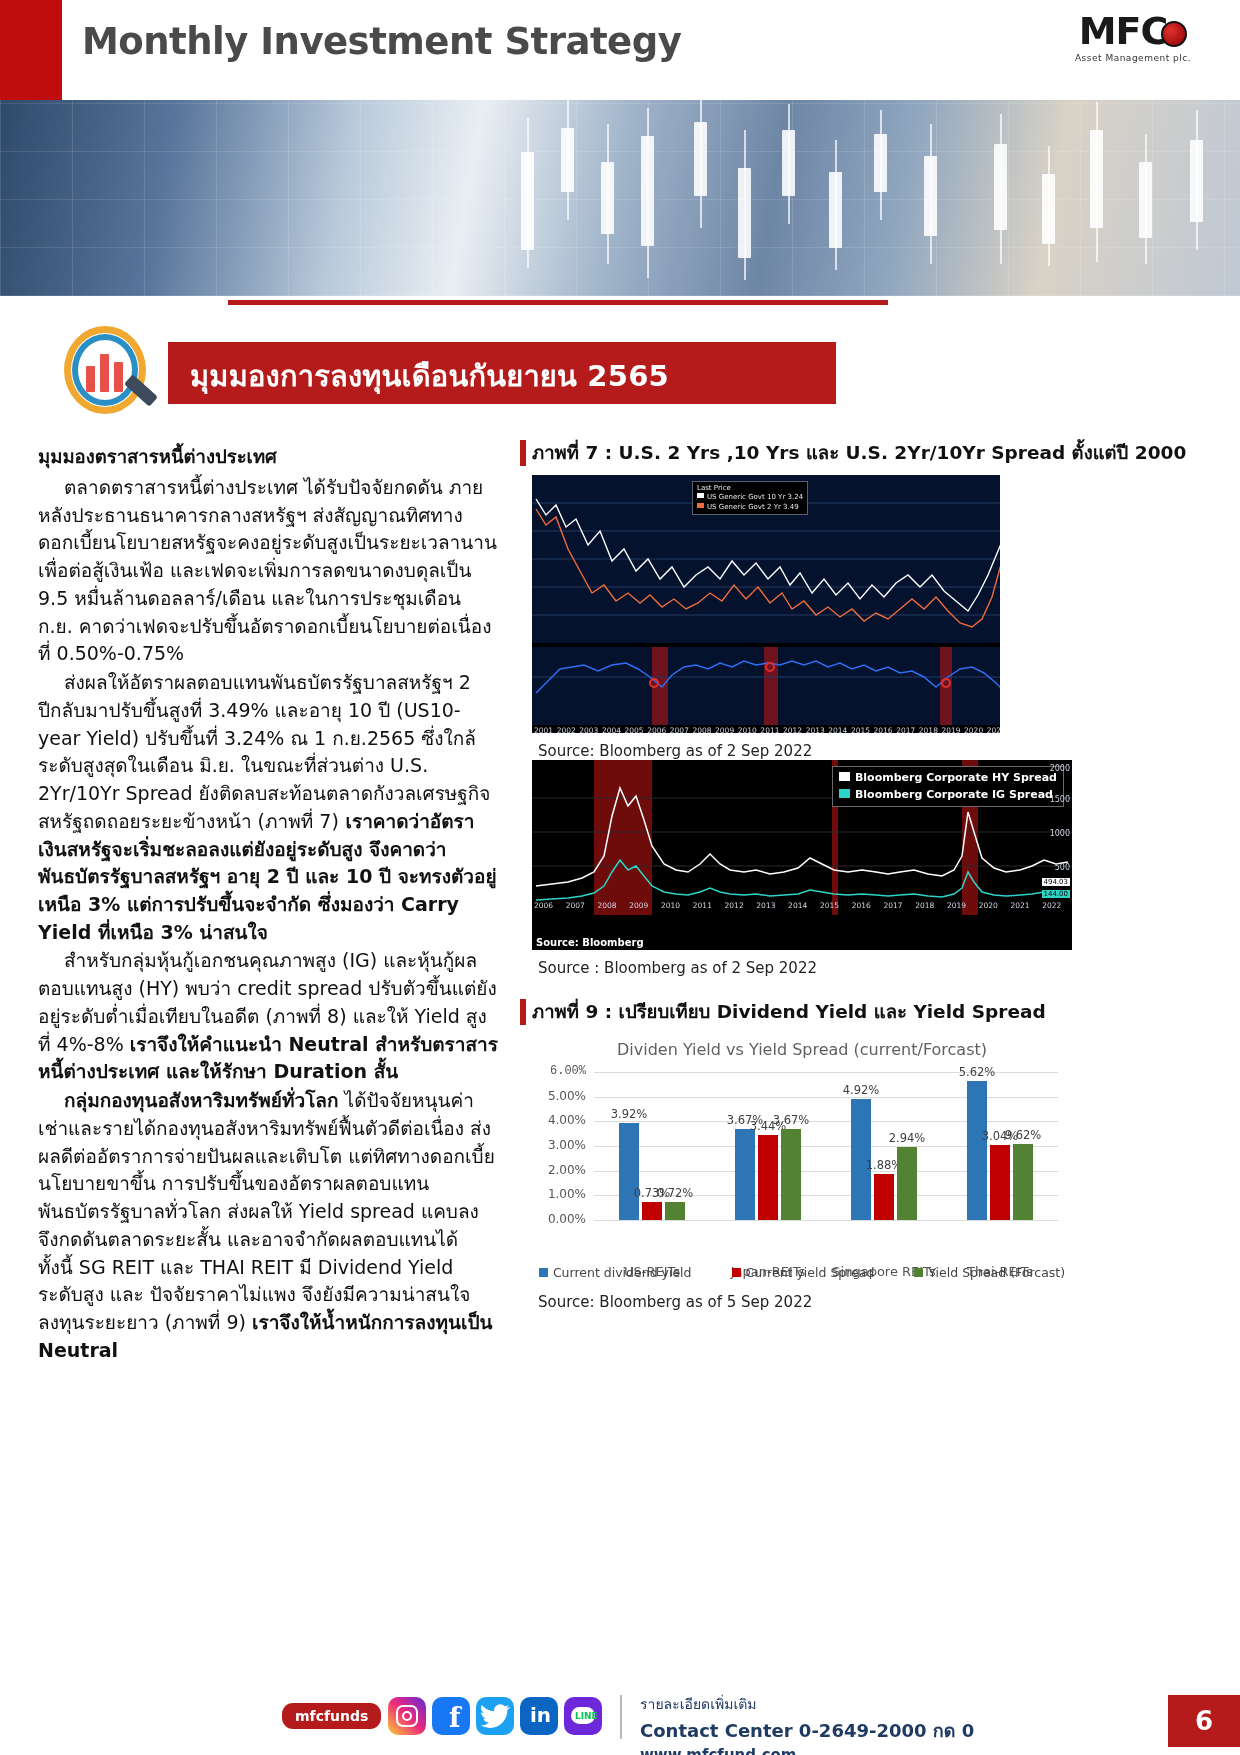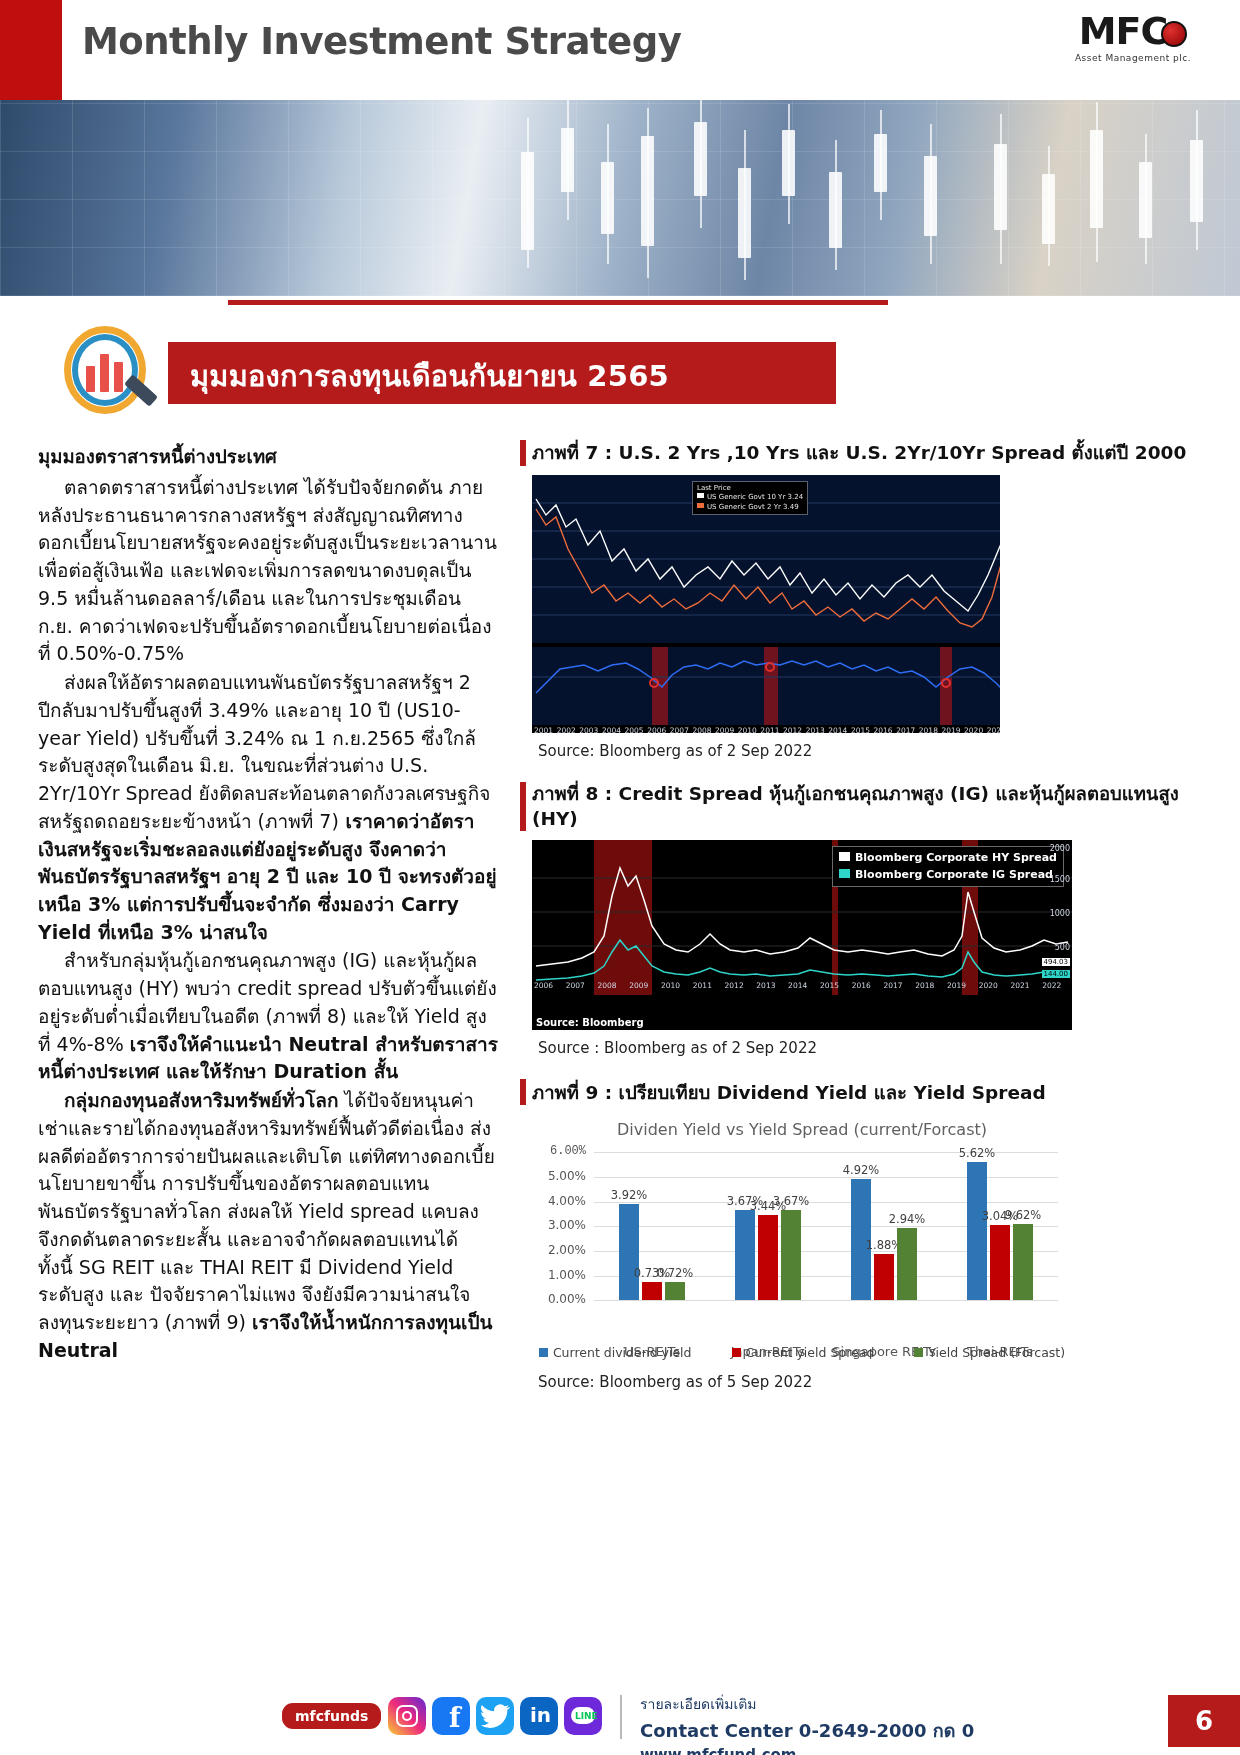--- a/index.html
+++ b/index.html
@@ -254,24 +254,20 @@
           <div class="yr" style="position: absolute; color: rgb(207, 214, 228); font-size: 7.5px; bottom: 0px; left: 364.182px;">2017</div>
           <div class="yr" style="position: absolute; color: rgb(207, 214, 228); font-size: 7.5px; bottom: 0px; left: 386.818px;">2018</div>
           <div class="yr" style="position: absolute; color: rgb(207, 214, 228); font-size: 7.5px; bottom: 0px; left: 409.455px;">2019</div>
           <div class="yr" style="position: absolute; color: rgb(207, 214, 228); font-size: 7.5px; bottom: 0px; left: 432.091px;">2020</div>
           <div class="yr" style="position: absolute; color: rgb(207, 214, 228); font-size: 7.5px; bottom: 0px; left: 454.727px;">2021</div>
           <div class="yr" style="position: absolute; color: rgb(207, 214, 228); font-size: 7.5px; bottom: 0px; left: 477.364px;">2022</div>
         </div>
     </div>
     <div class="src">Source: Bloomberg as of 2 Sep 2022</div>
 
-    <div class="fig-head" style="margin-top:22px">
-      <div class="fig-tick"></div>
-      <div class="fig-title">ภาพที่ 8 : Credit Spread หุ้นกู้เอกชนคุณภาพสูง (IG) และหุ้นกู้ผลตอบแทนสูง (HY)</div>
-    </div>
     <div class="bb8">
       <div class="plot">
         <div class="recess" style="left:62px;width:58px"></div>
         <div class="recess" style="left:300px;width:6px"></div>
         <div class="recess" style="left:430px;width:16px"></div>
         <svg width="540" height="155" viewBox="0 0 540 155" style="position:absolute;left:0;top:0">
           <g stroke="#2a2a2a" stroke-width="1">
             <line x1="0" y1="38" x2="540" y2="38"></line>
               <line x1="0" y1="72" x2="540" y2="72"></line>
             <line x1="0" y1="106" x2="540" y2="106"></line>

